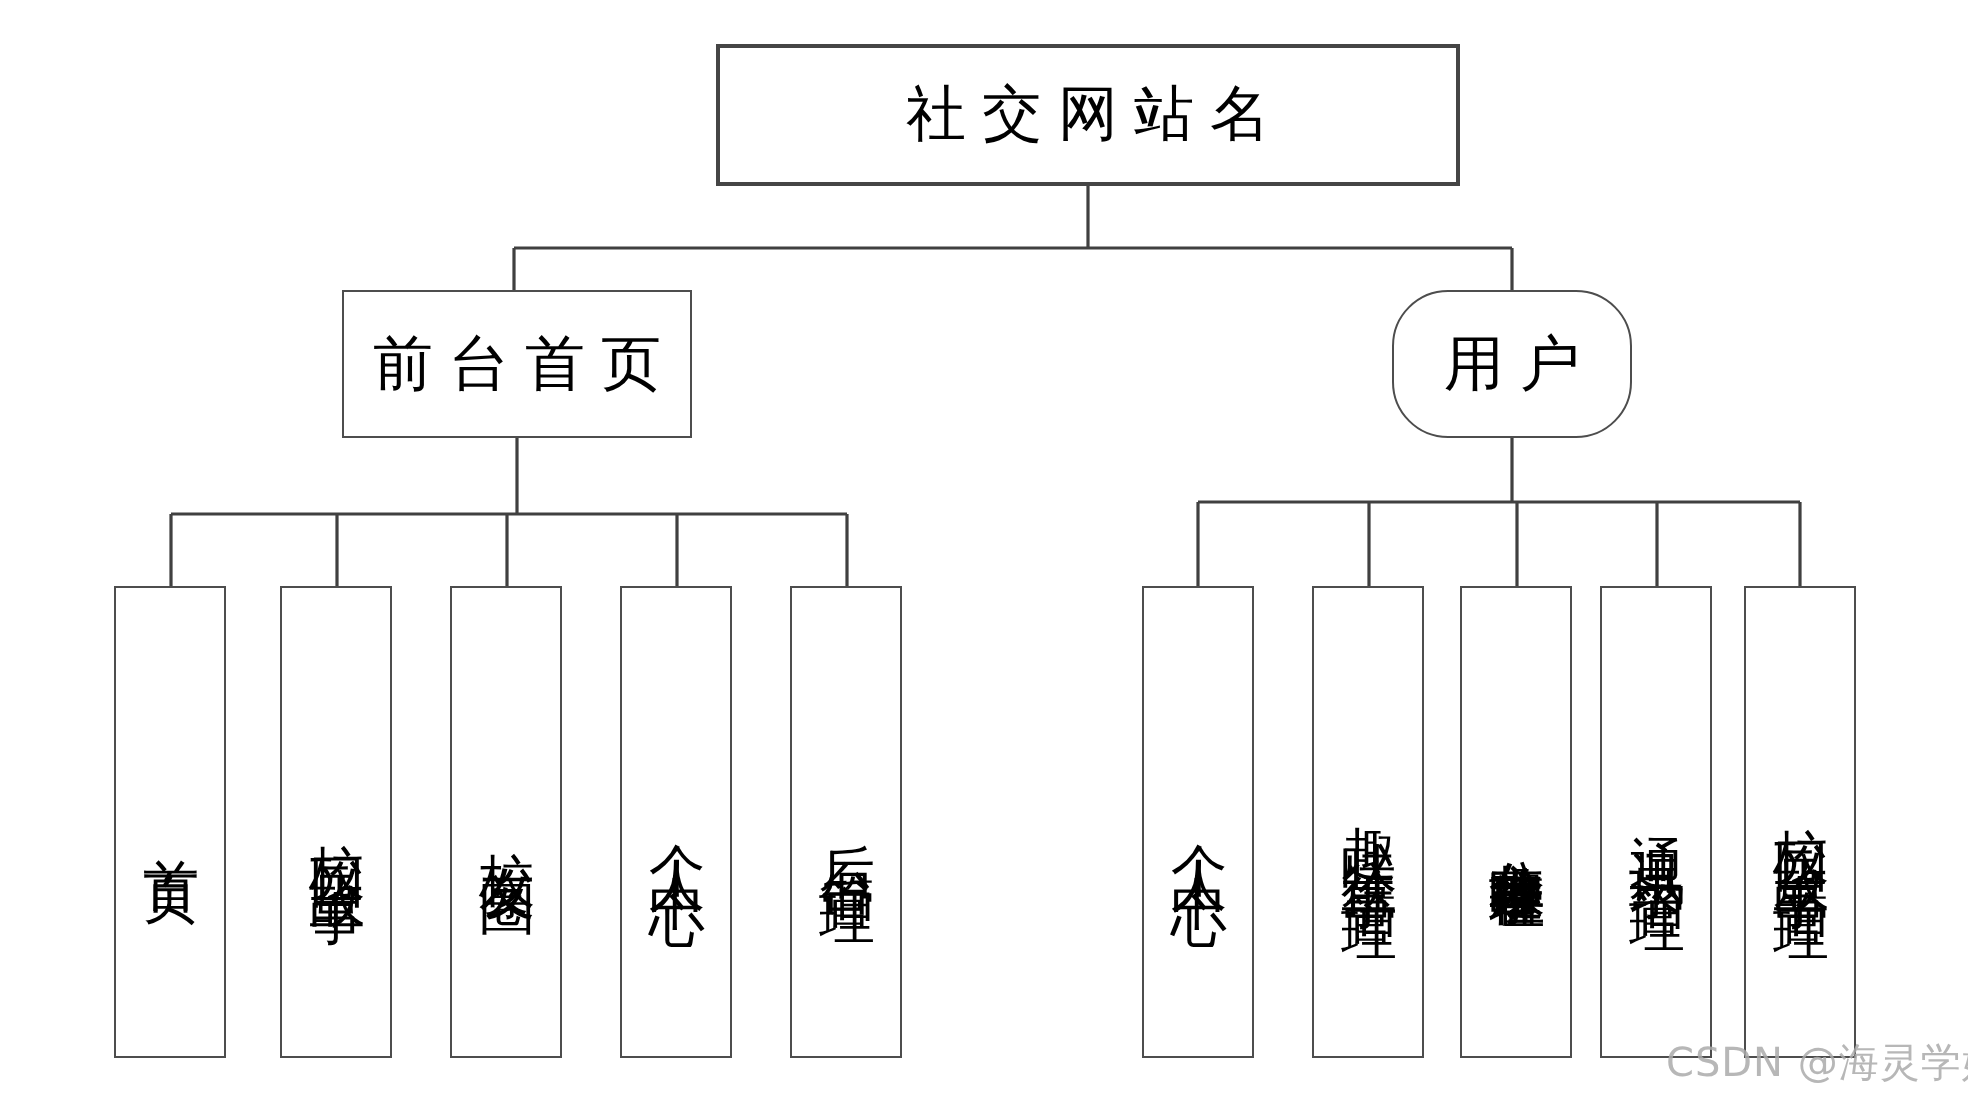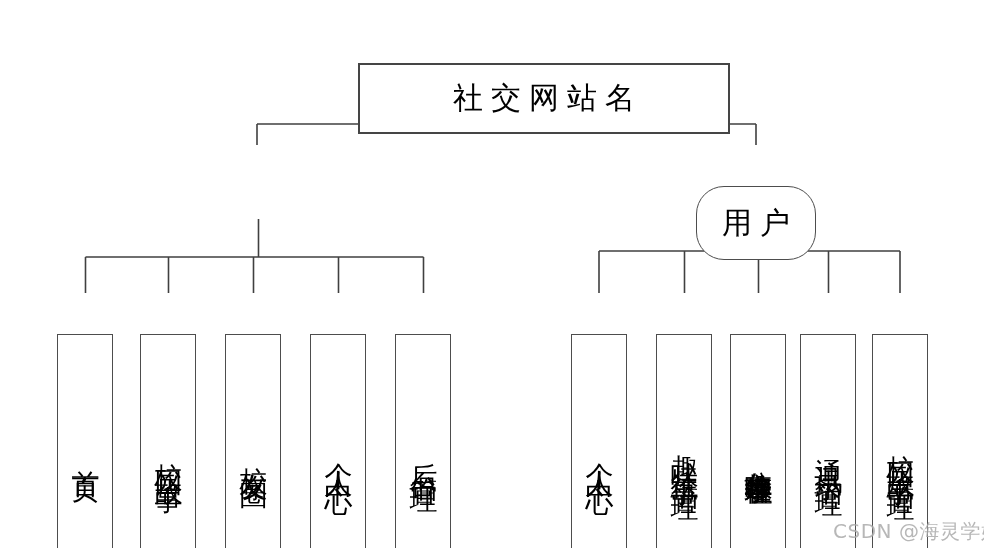--- a/index.html
+++ b/index.html
@@ -25,21 +25,20 @@
   }
   .box {
     position: absolute;
     box-sizing: border-box;
     background: #ffffff;
     border: 1.5px solid #4d4d4d;
     display: flex;
     align-items: center;
     justify-content: center;
     text-align: center;
-    margin-top: 41px;
   }
   .box.root {
     left: 358px; top: 22px; width: 372px; height: 71px;
     border-width: 2px;
     border-color: #454545;
   }
   .box.branch-left  { left: 171px; top: 145px; width: 175px; height: 74px; }
   .box.branch-right { left: 696px; top: 145px; width: 120px; height: 74px; border-radius: 28px; }
   .hlabel {
     font-size: 30px;
@@ -112,20 +111,23 @@
       M758.5,251 L758.5,293
       M828.5,251 L828.5,293
       M900,251 L900,293
     "></path>
   </svg>
 
   <div class="box root">
     <span class="hlabel">社交网站名</span>
   </div>
 
+  <div class="box branch-left">
+    <span class="hlabel">前台首页</span>
+  </div>
   <div class="box branch-right">
     <span class="hlabel">用户</span>
   </div>
 
   <div class="box leaf lf1">
     <span class="vtext">首页</span>
   </div>
   <div class="box leaf lf2">
     <span class="vtext">校园故事</span>
   </div>

